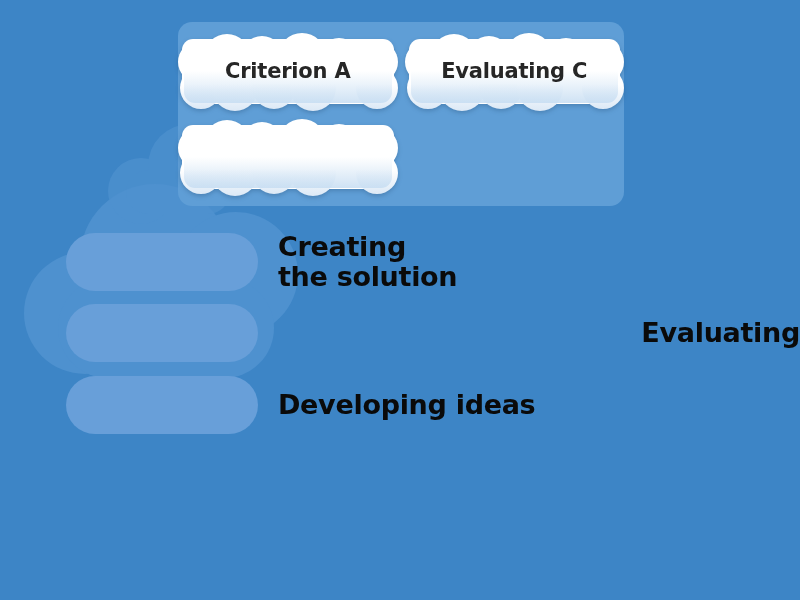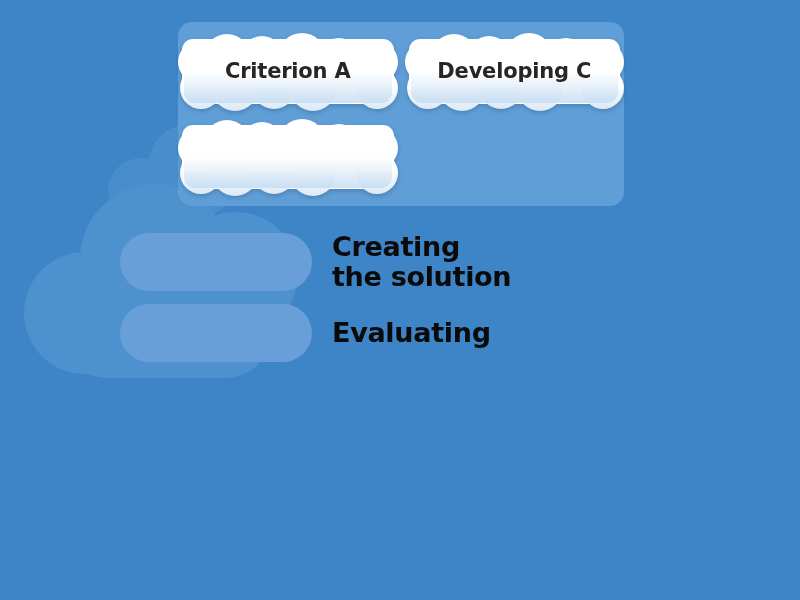--- a/index.html
+++ b/index.html
@@ -68,37 +68,37 @@
     font-family:"DejaVu Sans", sans-serif;
     font-weight:bold; font-size:21px;
     color:#262626; letter-spacing:-0.2px;
     white-space:nowrap;
   }
 
   
   #rows { position:absolute; left:0; top:232px; width:800px; }
   .row {
     display:flex; align-items:center;
-    padding:0 0 0 120px;
+    padding:0 0 0 66px;
     margin-bottom:12px;
   }
   .slot {
     flex:0 0 auto;
     width:192px; height:58px;
     background:#689fd9; border-radius:29px;
     margin-right:20px;
   }
   .row-text {
     font-family:"DejaVu Sans", sans-serif;
     font-weight:bold; font-size:27px; line-height:1.12;
     color:#0a0a0a; letter-spacing:-0.3px;
     max-width:350px;
   }
   .row.r1 .slot { height:58px; }
-  .row.r2 { margin-bottom:14px; }
+  .row.r2 { margin-bottom:14px;justify-content:space-between; }
   .row.r3 { margin-bottom:14px; }
 </style>
 </head>
 <body>
 
 <div id="stage">
 
   <div class="bg-cloud" style="left:24px; top:166px; width:280px; height:216px;">
     <i style="left:0px;   top:86px;  width:122px; height:122px;"></i>
     <i style="left:56px;  top:18px;  width:150px; height:150px;"></i>
@@ -141,21 +141,21 @@
         <span class="puff" style="left:100px; top:1px;  width:48px; height:48px;"></span>
         <span class="puff" style="left:140px; top:6px;  width:42px; height:42px;"></span>
         <span class="puff" style="right:0px;  top:10px; width:40px; height:40px;"></span>
         <span class="puff sh" style="left:2px;   bottom:2px; width:42px; height:42px;"></span>
         <span class="puff sh" style="left:34px;  bottom:0px; width:46px; height:46px;"></span>
         <span class="puff sh" style="left:74px;  bottom:2px; width:44px; height:44px;"></span>
         <span class="puff sh" style="left:112px; bottom:0px; width:46px; height:46px;"></span>
         <span class="puff sh" style="right:0px;  bottom:2px; width:42px; height:42px;"></span>
         <span class="sheen"></span>
         <span class="lowshade"></span>
-        <span class="tile-label">Developing C</span>
+        <span class="tile-label">Evaluating C</span>
       </div>
 
 
       <div class="tile">
         <span class="cloudbody"></span>
         <span class="puff" style="left:0px;   top:10px; width:40px; height:40px;"></span>
         <span class="puff" style="left:26px;  top:2px;  width:46px; height:46px;"></span>
         <span class="puff" style="left:62px;  top:4px;  width:44px; height:44px;"></span>
         <span class="puff" style="left:100px; top:1px;  width:48px; height:48px;"></span>
         <span class="puff" style="left:140px; top:6px;  width:42px; height:42px;"></span>
@@ -178,16 +178,20 @@
       <div class="slot"></div>
       <div class="row-text">Creating<br>the solution</div>
     </div>
 
     <div class="row r2">
       <div class="slot"></div>
       <div class="row-text">Evaluating</div>
     </div>
 
 
+    <div class="row r4">
+      <div class="slot"></div>
+      <div class="row-text">Developing ideas</div>
+    </div>
 
   </div>
 
 </div>
 
 </body></html>

